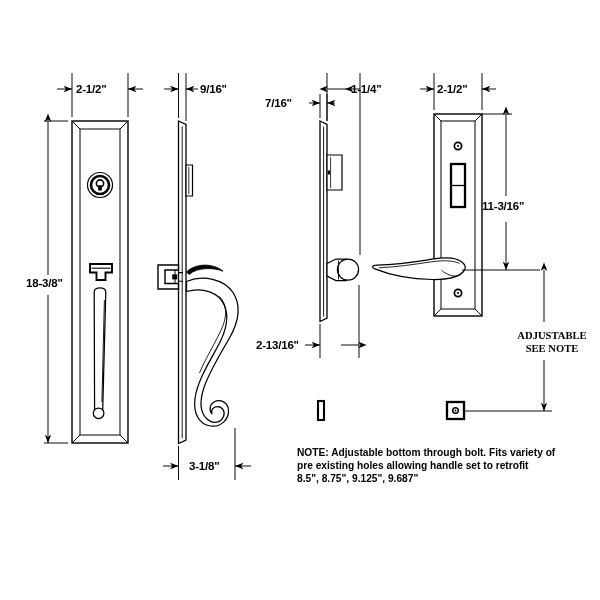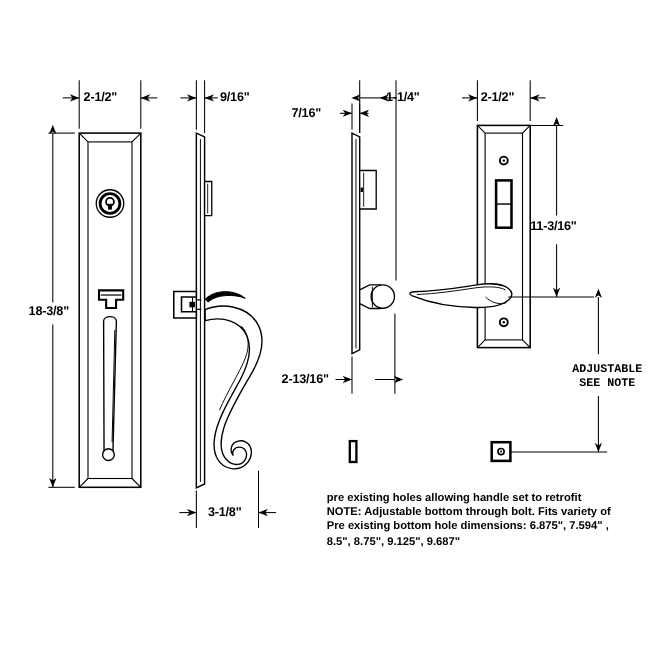--- a/index.html
+++ b/index.html
@@ -40,21 +40,21 @@
     line-height: 13.2px;
     color: #000000;
   }
   .note-block div { white-space: nowrap; }
   .adj-label {
     position: absolute;
     left: 508px;
     top: 330px;
     width: 88px;
     text-align: center;
-    font-family: Liberation Mono, monospace;
+    font-family: Liberation Serif, serif;
     font-weight: bold;
     font-size: 10.6px;
     line-height: 12.6px;
     color: #000000;
   }
   .adj-label div { white-space: nowrap; }
 </style>
 </head>
 <body>
 
@@ -292,17 +292,16 @@
   <div class="dim-text" style="left:256px; top:339px;">2-13/16"</div>
   <div class="dim-text" style="left:482px; top:200px;">11-3/16"</div>
 </div>
 
 <div class="adj-label">
   <div>ADJUSTABLE</div>
   <div>SEE NOTE</div>
 </div>
 
 <div class="note-block">
+  <div>NOTE: Adjustable bottom through bolt. Fits variety of</div>
   <div>pre existing holes allowing handle set to retrofit</div>
-  <div>NOTE: Adjustable bottom through bolt. Fits variety of</div>
-  <div>Pre existing bottom hole dimensions: 6.875", 7.594" ,</div>
   <div>8.5",  8.75", 9.125", 9.687"</div>
 </div>
 
 </body></html>

